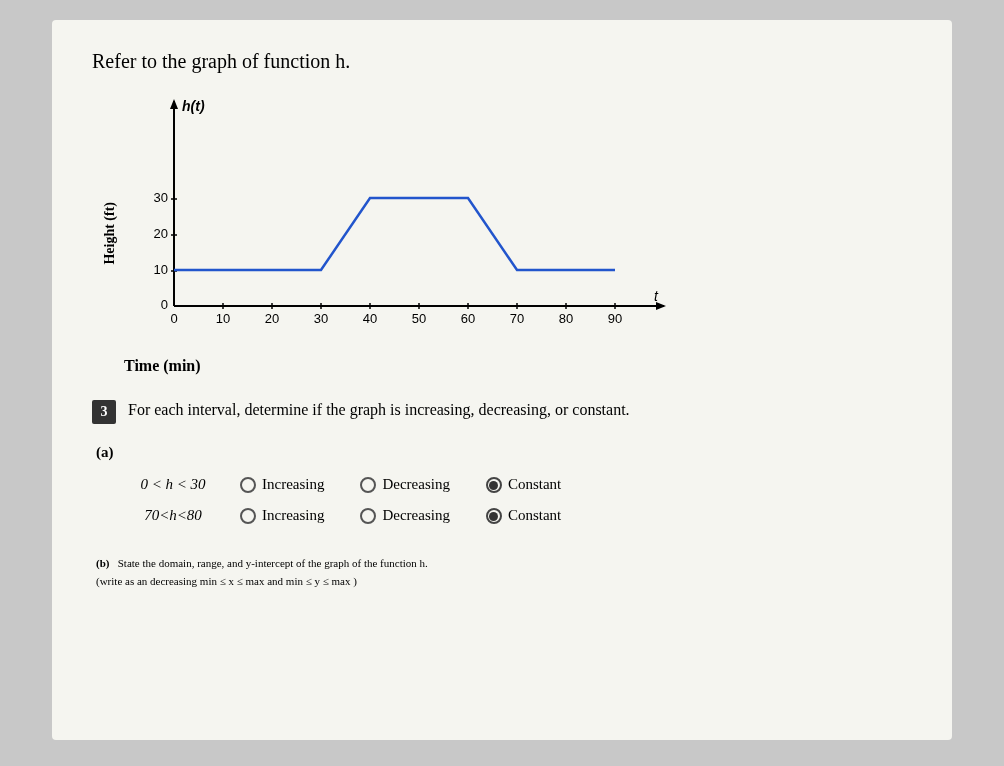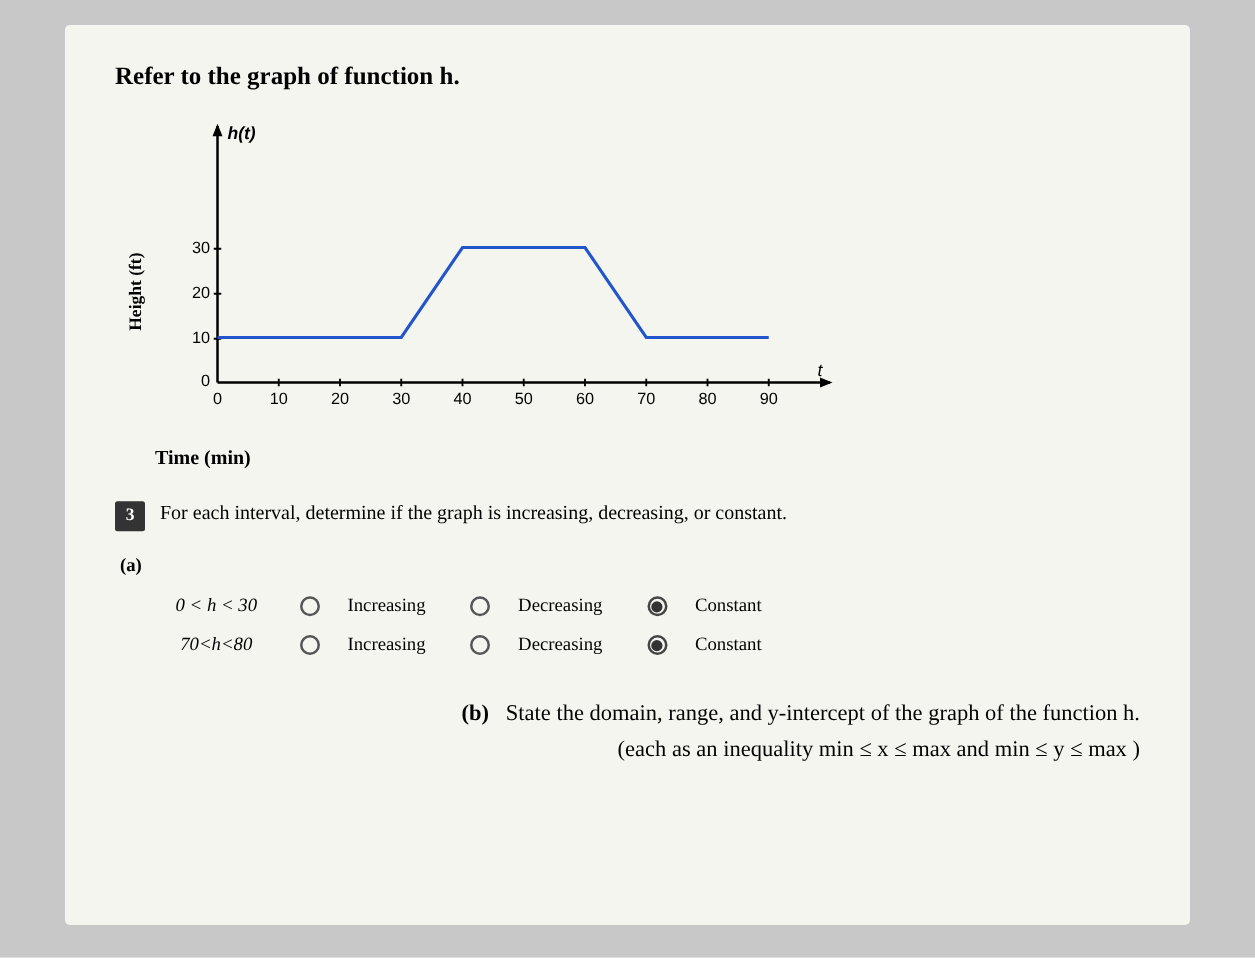--- a/index.html
+++ b/index.html
@@ -14,21 +14,21 @@
     }
     .card {
       background: #f5f5f0;
       width: 900px;
       min-height: 720px;
       padding: 30px 40px 40px 40px;
       border-radius: 4px;
     }
     .main-title {
       font-size: 20px;
-      font-weight: bold;
+      font-weight: normal;
       margin-bottom: 18px;
     }
     
     .graph-container {
       display: flex;
       align-items: center;
       margin-bottom: 24px;
       margin-left: 10px;
     }
     .y-label {
@@ -87,22 +87,22 @@
       text-align: left;
     }
     .interval-table td:first-child {
       text-align: center;
       font-style: italic;
       padding-right: 16px;
       min-width: 100px;
     }
     .radio-option {
       display: flex;
-      align-items: flex-start;
-      gap: 22px;
+      align-items: flex-end;
+      gap: 6px;
       white-space: nowrap;
     }
     .radio-circle {
       width: 16px;
       height: 16px;
       border-radius: 50%;
       border: 2px solid #555;
       display: inline-flex;
       align-items: center;
       justify-content: center;
@@ -113,24 +113,23 @@
     }
     .radio-circle.filled::after {
       content: '';
       width: 9px;
       height: 9px;
       background: #333;
       border-radius: 50%;
     }
     
     .part-b {
-      font-size: 18px;
+      font-size: 11px;
       line-height: 1.6;
       margin-left: 4px;
-      text-align: right;
     }
     .part-b .b-label {
       font-weight: bold;
     }
   </style>
 </head>
 <body>
 
 <div class="card">
   <div class="main-title">Refer to the graph of function h.</div>
@@ -243,15 +242,15 @@
           </div>
         </td>
       </tr>
     </tbody>
   </table>
 
   <div class="part-b">
     <span class="b-label">(b)</span>
     &nbsp;
     <span>State the domain, range, and y-intercept of the graph of the function h.</span><br>
-    <span>(each as an inequality min ≤ x ≤ max and min ≤ y ≤ max )</span>
+    <span>(write as an decreasing min ≤ x ≤ max and min ≤ y ≤ max )</span>
   </div>
 </div>
 
 </body></html>

